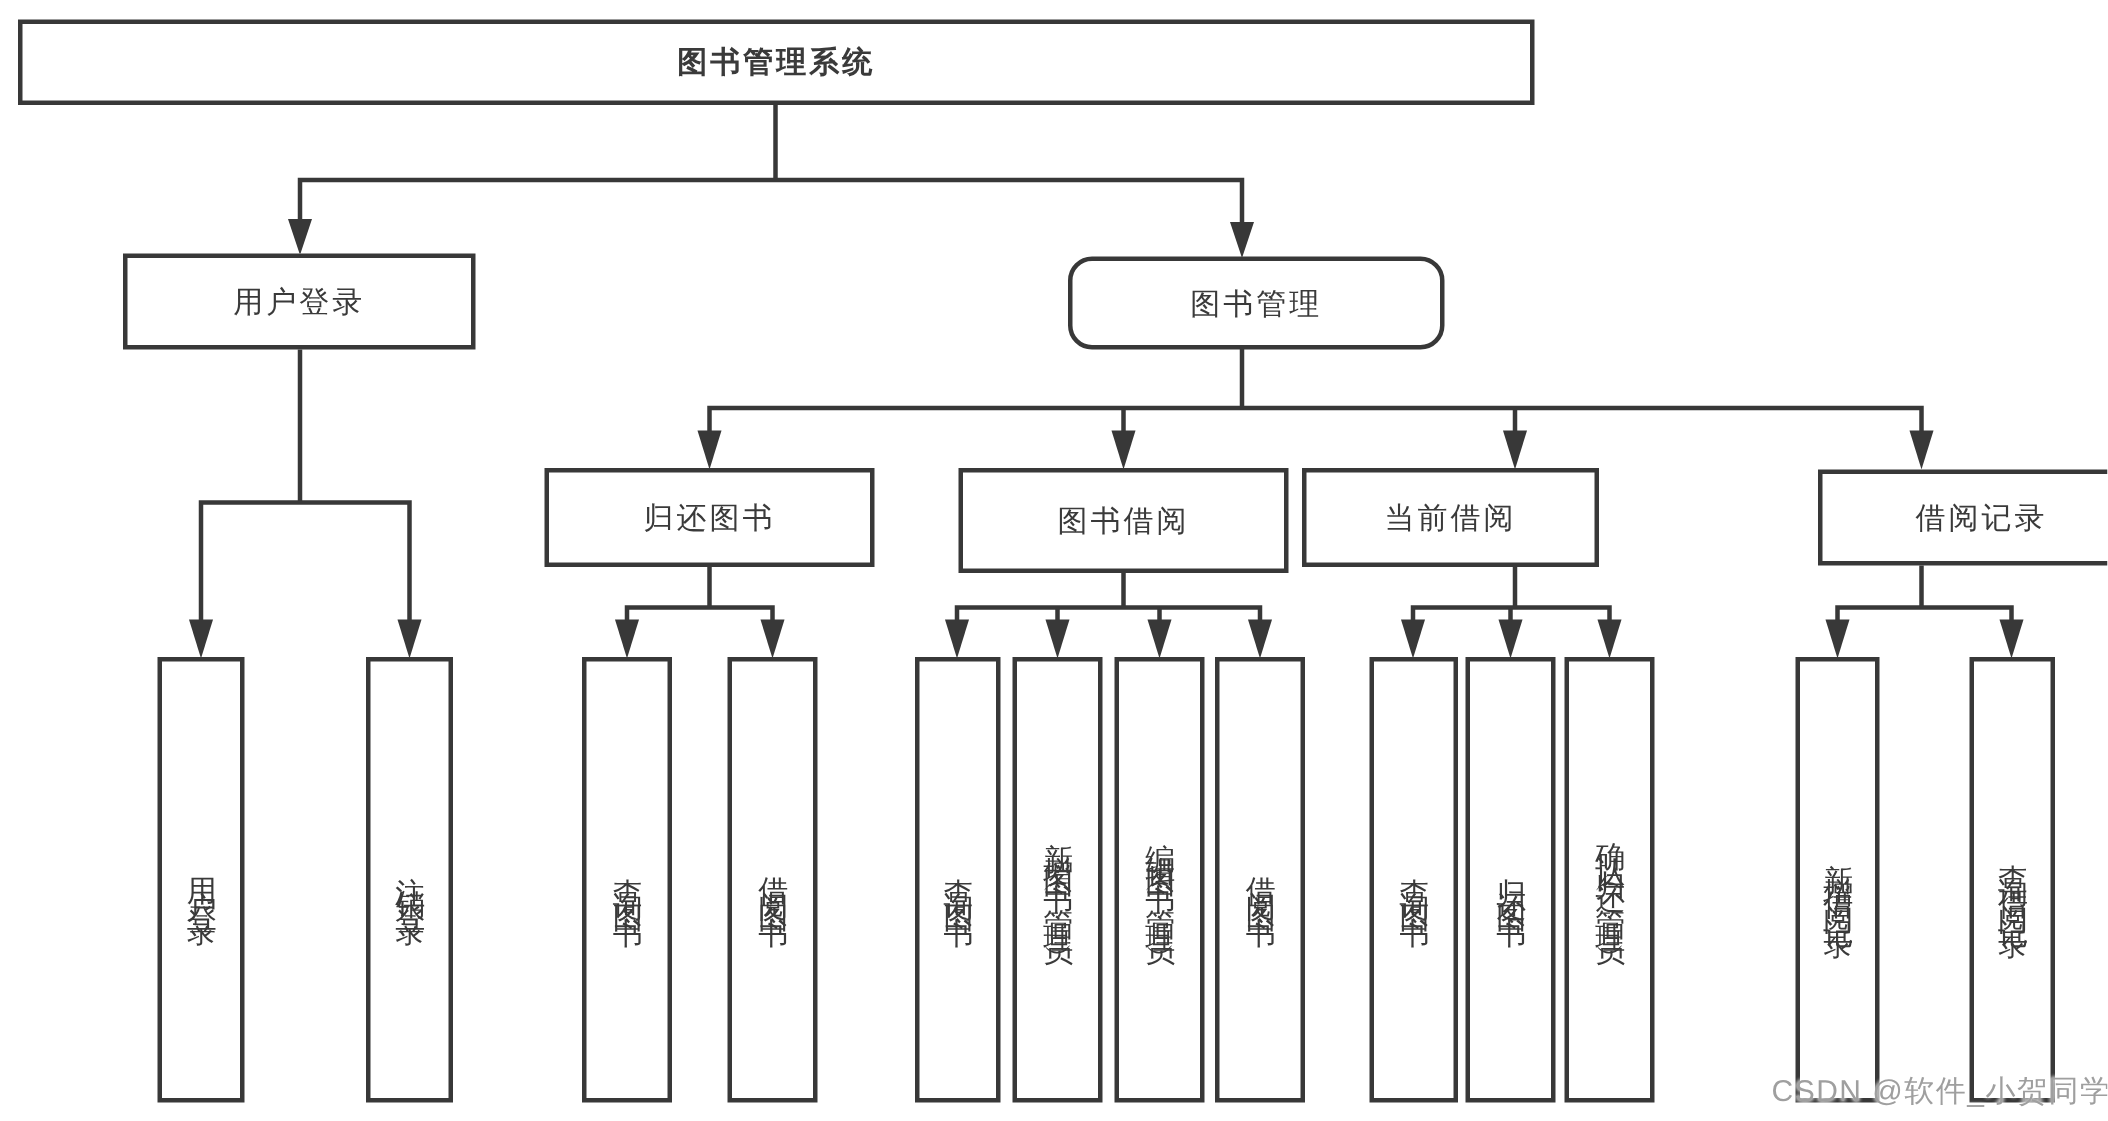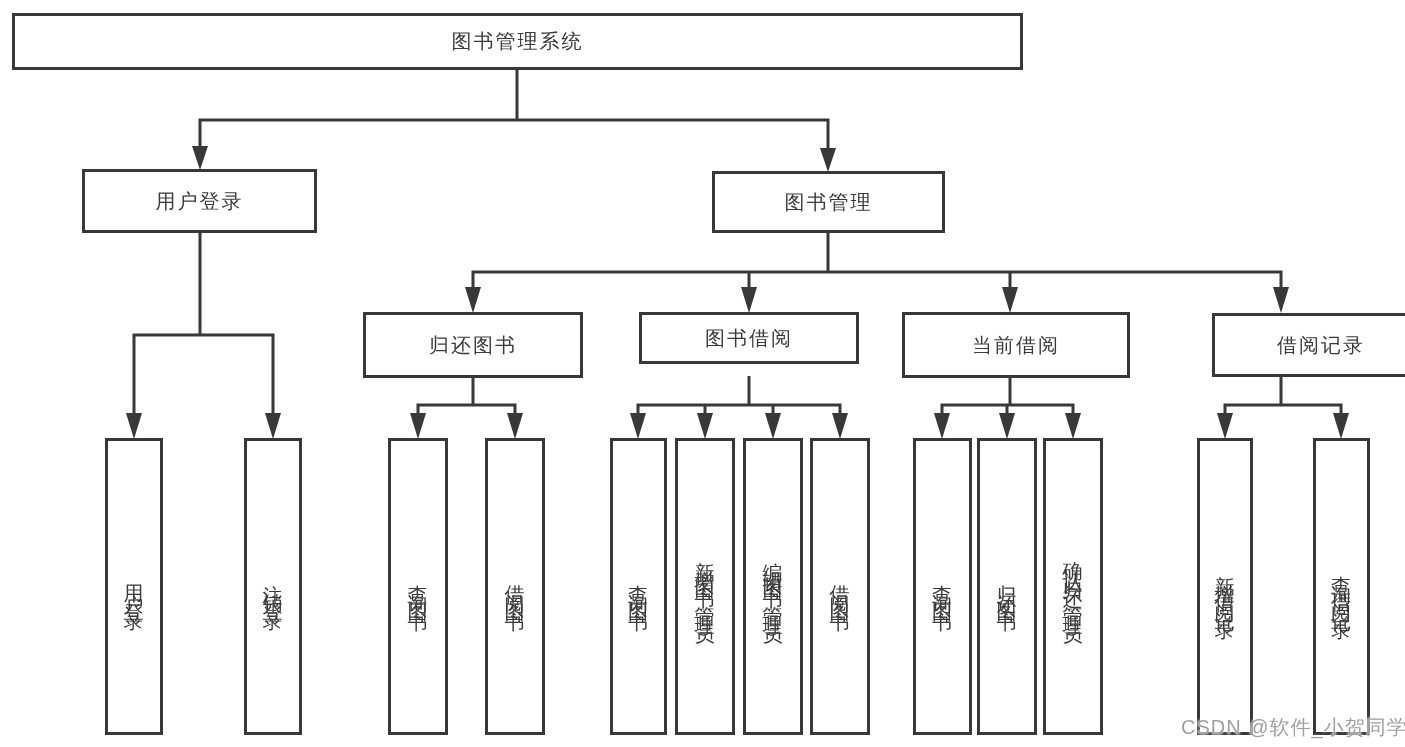--- a/index.html
+++ b/index.html
@@ -58,38 +58,38 @@
       <polygon points="765,413 781,413 773,439"></polygon>
       <polygon points="832,413 848,413 840,439"></polygon>
       <polygon points="934,413 950,413 942,439"></polygon>
       <polygon points="999,413 1015,413 1007,439"></polygon>
       <polygon points="1065,413 1081,413 1073,439"></polygon>
       <polygon points="1217,413 1233,413 1225,439"></polygon>
       <polygon points="1333,413 1349,413 1341,439"></polygon>
     </g>
   </svg>
 
-  <div class="node" style="left:12px; top:13px; width:1011px; height:57px;">
+  <div class="node" style="left:12px; top:13px; width:1011px; height:57px;font-weight:bold;">
     <span>图书管理系统</span>
   </div>
 
   <div class="node" style="left:82px; top:169px; width:235px; height:64px;">
     <span>用户登录</span>
   </div>
-  <div class="node" style="left:712px; top:171px; width:233px; height:62px;">
+  <div class="node" style="left:712px; top:171px; width:251px; height:62px;border-radius:16px;">
     <span>图书管理</span>
   </div>
 
   <div class="node" style="left:363px; top:312px; width:220px; height:66px;">
     <span>归还图书</span>
   </div>
-  <div class="node" style="left:639px; top:312px; width:220px; height:52px;">
+  <div class="node" style="left:639px; top:312px; width:220px; height:70px;">
     <span>图书借阅</span>
   </div>
-  <div class="node" style="left:902px; top:312px; width:228px; height:66px;font-family:Liberation Serif, serif;">
+  <div class="node" style="left:868px; top:312px; width:198px; height:66px;font-family:Liberation Serif, serif;">
     <span>当前借阅</span>
   </div>
   <div class="node" style="left:1172px; top:313px; width:218px; height:64px;margin-left:40px;">
     <span>借阅记录</span>
   </div>
 
   <div class="node leaf" style="left:105px; top:438px; width:58px; height:297px;">
     <span class="vtext">用户登录</span>
   </div>
   <div class="node leaf" style="left:244px; top:438px; width:58px; height:297px;">

